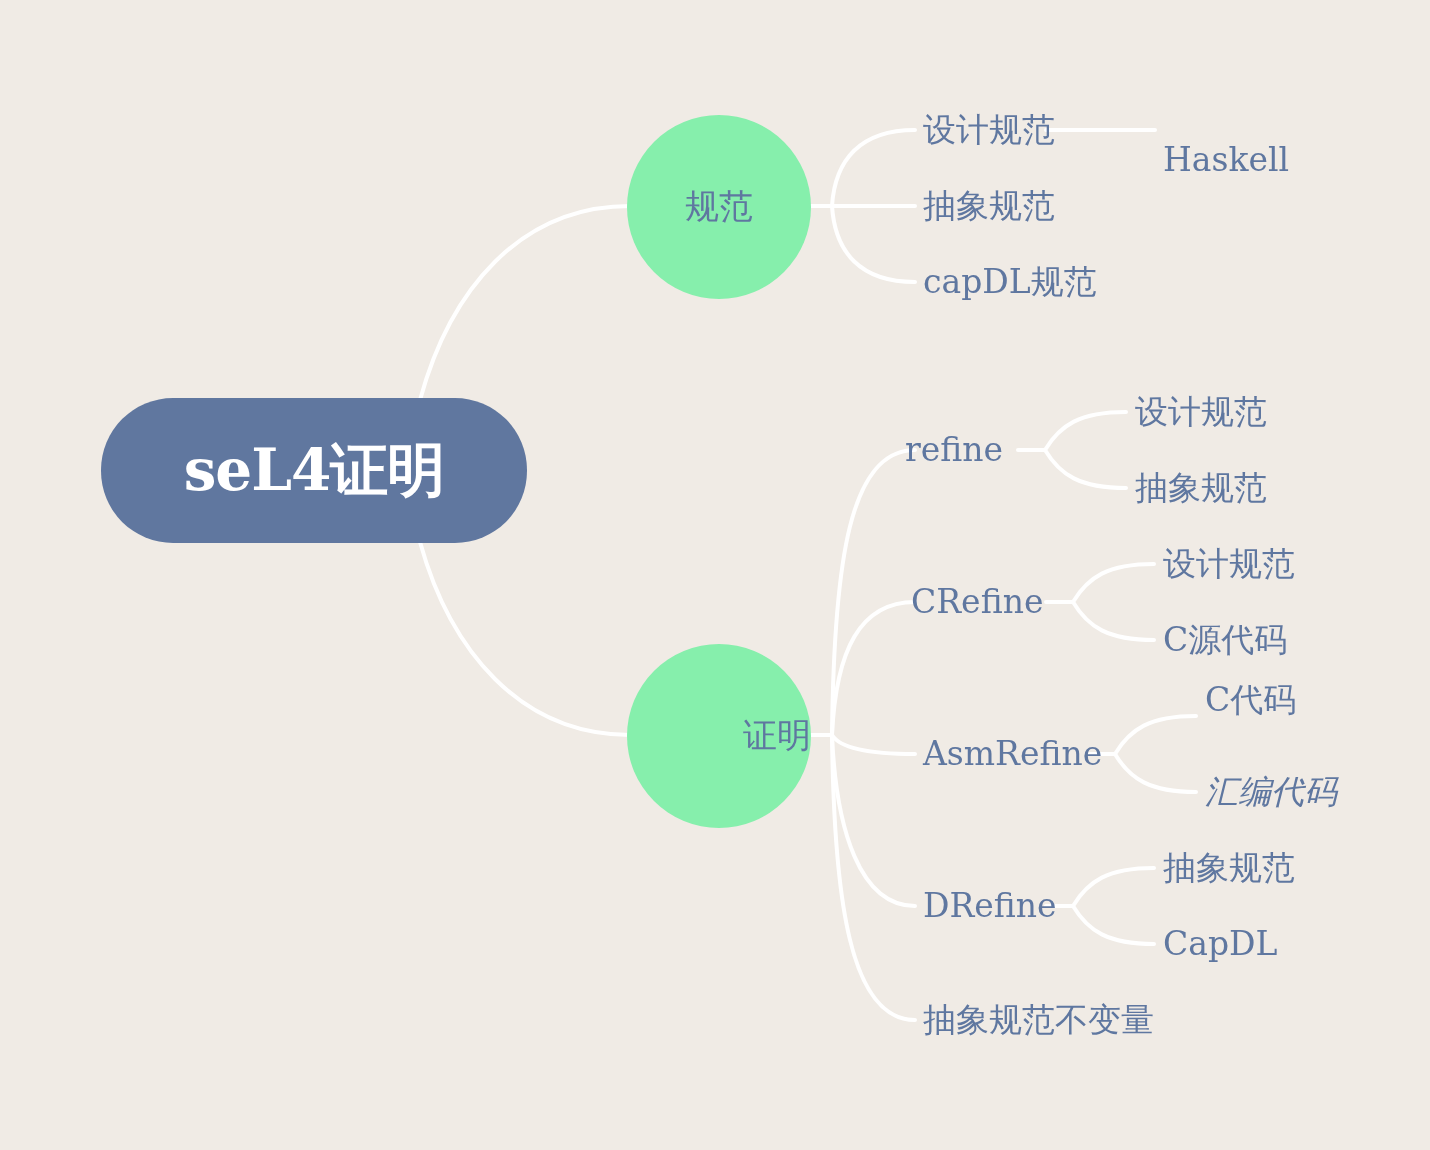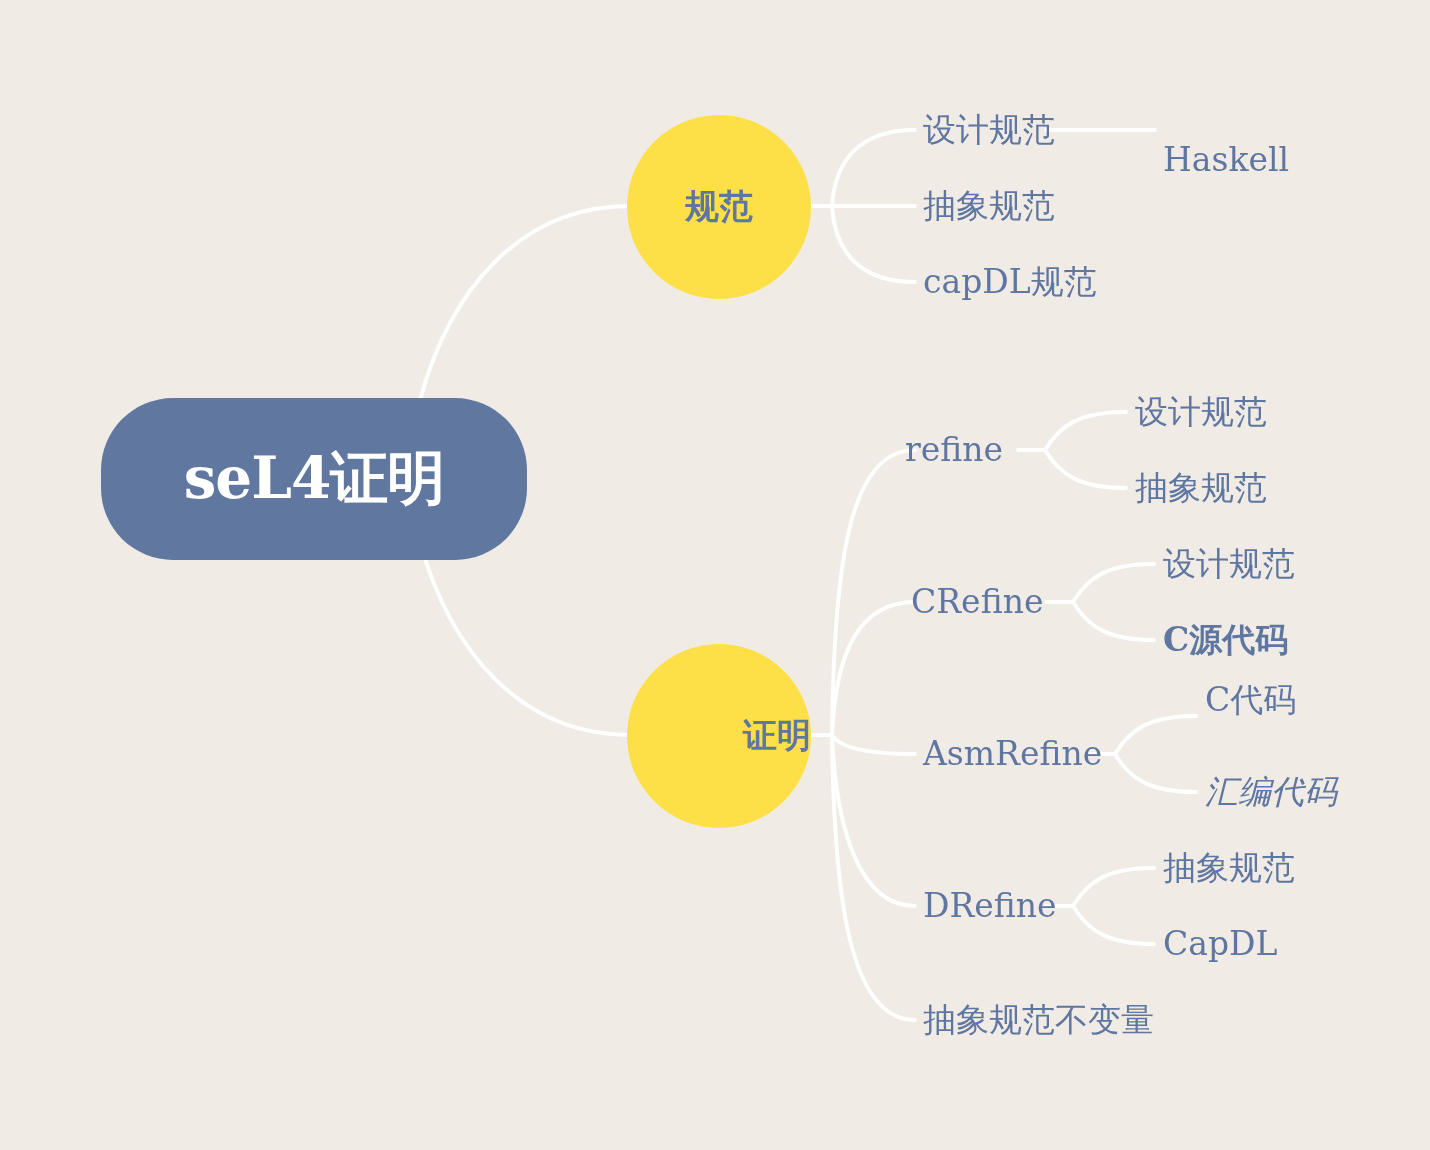--- a/index.html
+++ b/index.html
@@ -1,24 +1,24 @@
 <!DOCTYPE html>
 <html><head>
 <meta charset="utf-8">
 <style>
   html, body { margin:0; padding:0; }
   body { width:1430px; height:1150px; background:#f0ebe5; position:relative; overflow:hidden;
          font-family: "DejaVu Serif", "Liberation Serif", serif; }
   svg.lines { position:absolute; left:0; top:0; }
-  .root { position:absolute; left:101px; top:398px; width:426px; height:162px; border-radius:72px;
+  .root { position:absolute; left:101px; top:398px; width:426px; height:145px; border-radius:72px;
           background:#60779f; display:flex; align-items:center; justify-content:center;
           color:#ffffff; font-family:"DejaVu Serif", serif; font-weight:bold; font-size:58px; letter-spacing:-1px; }
-  .circle { position:absolute; width:184px; height:184px; border-radius:50%; background:#fde047;
+  .circle { position:absolute; width:184px; height:184px; border-radius:50%; background:#86efac;
             display:flex; align-items:center; justify-content:center; color:#5f77a0;
-            font-family:"DejaVu Sans", sans-serif; font-size:34px;font-weight:bold; }
+            font-family:"DejaVu Sans", sans-serif; font-size:34px; }
   .lbl { position:absolute; color:#5f77a0; font-size:33px; line-height:34px; white-space:nowrap;
          font-family:"DejaVu Serif", serif; transform:translateY(-50%); }
 </style>
 </head>
 <body>
 
 <svg class="lines" width="1430" height="1150" fill="none" stroke="#ffffff" stroke-width="4" stroke-linecap="round">
 
   <path d="M420 400 C 450 290, 520 206, 630 206"></path>
   <path d="M420 542 C 450 650, 520 735, 630 735"></path>
@@ -68,21 +68,21 @@
 <div class="lbl" style="left:1163px; top:130px;margin-top:30px;">Haskell</div>
 <div class="lbl" style="left:923px; top:206px;">抽象规范</div>
 <div class="lbl" style="left:923px; top:282px;">capDL规范</div>
 
 <div class="lbl" style="left:905px; top:450px;">refine</div>
 <div class="lbl" style="left:1135px; top:412px;">设计规范</div>
 <div class="lbl" style="left:1135px; top:488px;">抽象规范</div>
 
 <div class="lbl" style="left:911px; top:602px;">CRefine</div>
 <div class="lbl" style="left:1163px; top:564px;">设计规范</div>
-<div class="lbl" style="left:1163px; top:640px;font-weight:bold;">C源代码</div>
+<div class="lbl" style="left:1163px; top:640px;">C源代码</div>
 
 <div class="lbl" style="left:923px; top:754px;text-align:center;">AsmRefine</div>
 <div class="lbl" style="left:1205px; top:700px;">C代码</div>
 <div class="lbl" style="left:1205px; top:792px;font-style:italic;">汇编代码</div>
 
 <div class="lbl" style="left:923px; top:906px;">DRefine</div>
 <div class="lbl" style="left:1163px; top:868px;">抽象规范</div>
 <div class="lbl" style="left:1163px; top:944px;">CapDL</div>
 
 <div class="lbl" style="left:923px; top:1020px;">抽象规范不变量</div>

